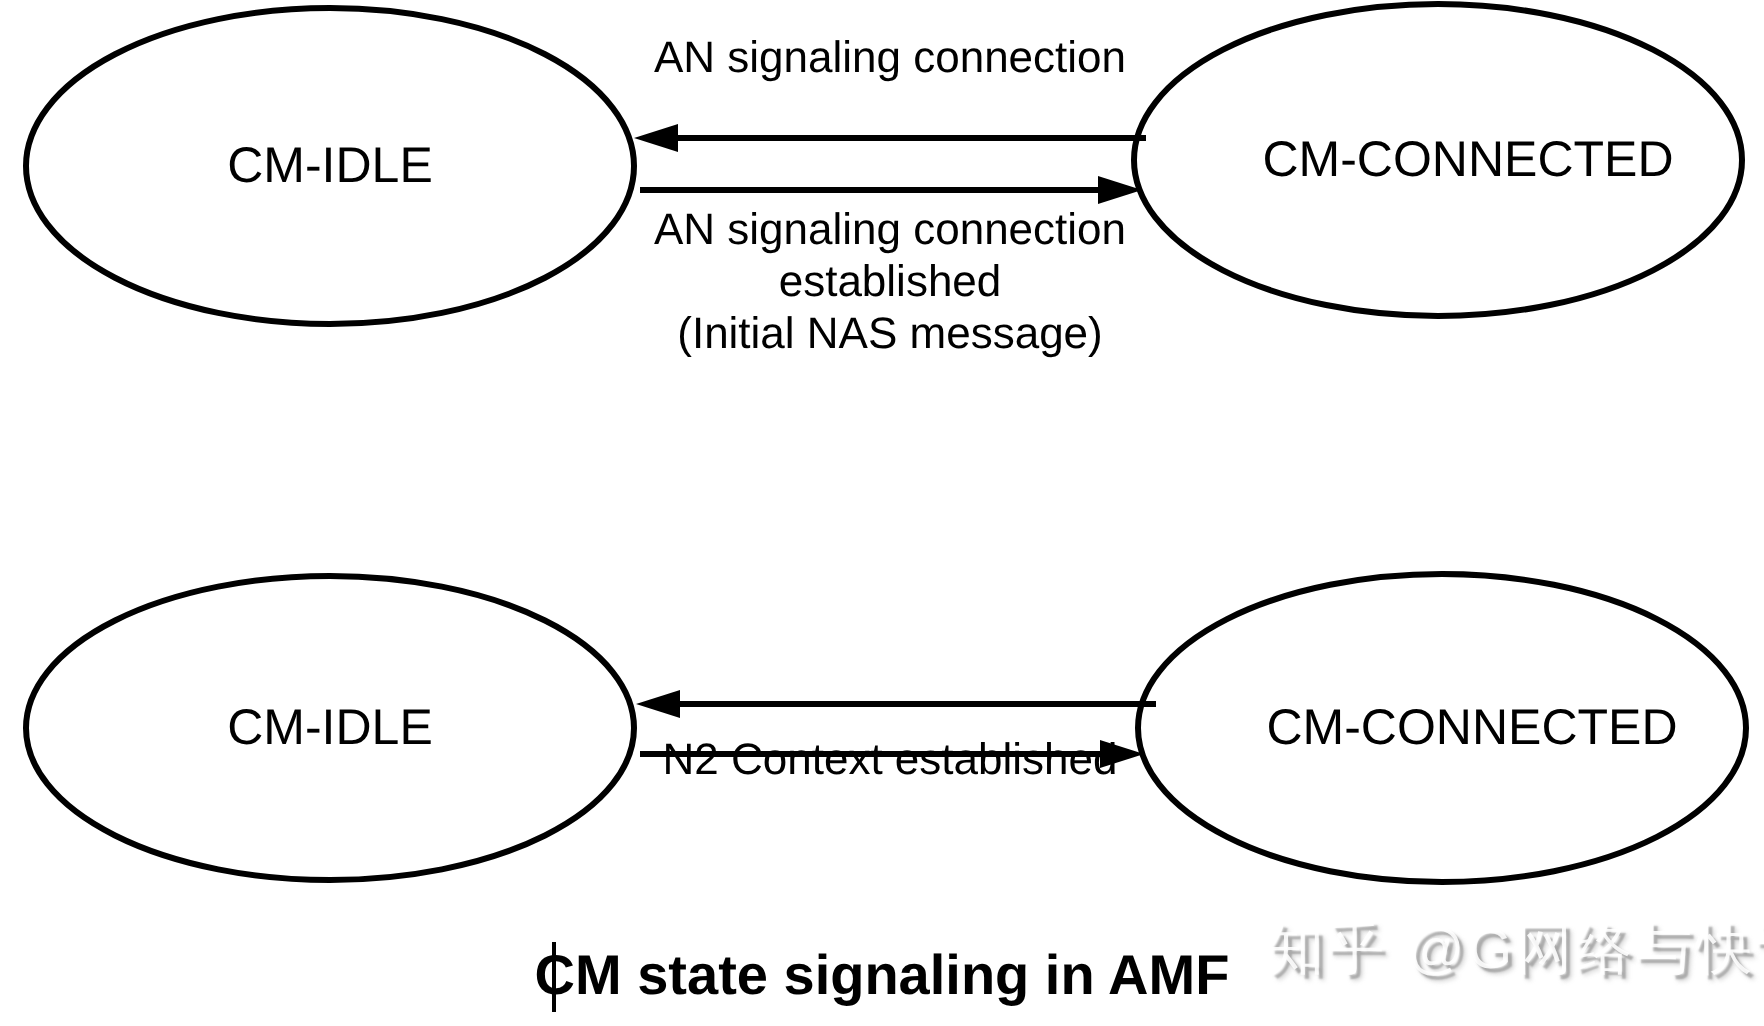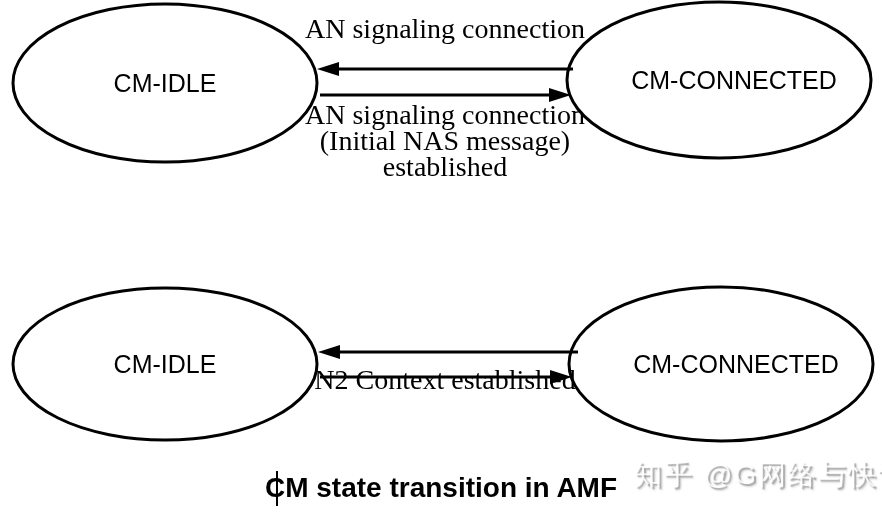--- a/index.html
+++ b/index.html
@@ -25,24 +25,23 @@
     font-size: 25px;
     color: #000000;
     white-space: nowrap;
   }
   .state-label.shift-right { padding-left: 30px; box-sizing: border-box; text-align: center; }
   .arrow-label {
     position: absolute;
     left: 295px;
     width: 300px;
     text-align: center;
-    font-size: 28px;
+    font-size: 22px;
     line-height: 26px;
     color: #000000;
-    font-family: Liberation Serif, serif;
   }
   .diagram-title {
     position: absolute;
     left: 0;
     width: 882px;
     text-align: center;
     font-size: 28px;
     font-weight: bold;
     line-height: 32px;
     color: #000000;
@@ -88,31 +87,31 @@
   <div class="state-label" style="left:13px; top:4px; width:304px; height:158px;">CM-IDLE</div>
 
   <div class="state-label shift-right" style="left:567px; top:2px; width:304px; height:156px;">CM-CONNECTED</div>
 
   <div class="arrow-label" style="top:16px;">
     <div>AN signaling connection</div>
   </div>
 
   <div class="arrow-label" style="top:102px;">
     <div>AN signaling connection</div>
+    <div>established</div>
     <div>(Initial NAS message)</div>
-    <div>established</div>
   </div>
 
 
   <div class="state-label" style="left:13px; top:288px; width:304px; height:152px;">CM-IDLE</div>
 
   <div class="state-label shift-right" style="left:569px; top:287px; width:304px; height:154px;">CM-CONNECTED</div>
 
 
   <div class="arrow-label" style="top:367px;">
     <div>N2 Context established</div>
   </div>
 
-  <div class="diagram-title" style="top:472px;">CM state transition in AMF</div>
+  <div class="diagram-title" style="top:472px;">CM state signaling in AMF</div>
 
   <div class="watermark">知乎 @G网络与快讯</div>
 
 </div>
 
 </body></html>

